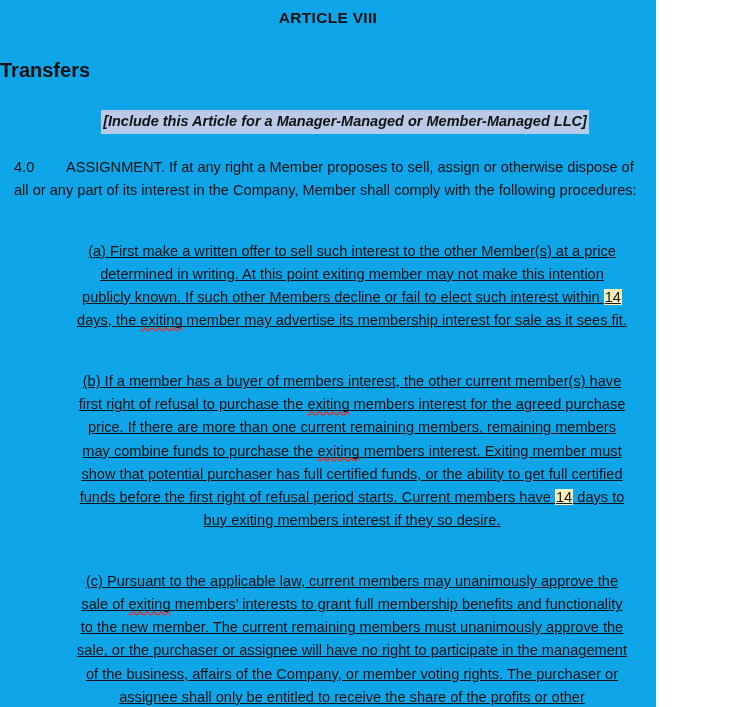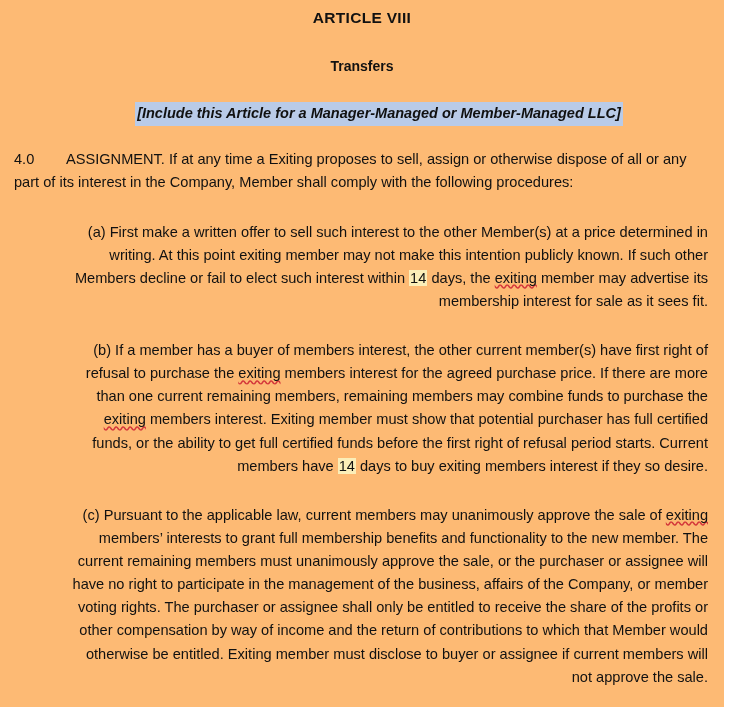--- a/index.html
+++ b/index.html
@@ -11,42 +11,41 @@
     width: 730px;
     height: 707px;
     background: #ffffff;
     font-family: "Liberation Sans", sans-serif;
     color: #111111;
     overflow: hidden;
   }
 
   .page {
     position: relative;
-    width: 724px;
+    width: 656px;
     height: 707px;
     box-sizing: border-box;
     padding: 0;
-    background: #fdba74;
+    background: #0ea5e9;
   }
 
   
   .article-title {
     text-align: center;
     font-weight: bold;
     font-size: 15.5px;
     letter-spacing: 0.3px;
     margin: 0;
     padding-top: 9px;
     line-height: 1.2;
   }
 
   .article-subtitle {
-    text-align: center;
     font-weight: bold;
-    font-size: 14px;
+    font-size: 20px;
     margin: 0;
     padding-top: 30px;
     line-height: 1.2;
   }
 
   
   .note-row {
     margin: 0;
     padding-top: 28px;
     text-align: center;
@@ -81,25 +80,26 @@
   }
   .section-name {
     font-weight: normal;
   }
 
   .sub-block {
     margin: 0;
     padding: 0 12px 0 60px;
   }
   .sub-para {
-    margin: 4px;
+    margin: 16px;
     padding-top: 22px;
     font-size: 14.6px;
     line-height: 1.585;
-    text-align: right;
+    text-align: center;
+    text-decoration: underline;
   }
 
   
   .hl-yellow {
     background: #fbeeb8;
     padding: 0 1px;
   }
   .spell-error {
     
     text-decoration: underline wavy #d4373a;
@@ -115,21 +115,21 @@
   <h1 class="article-title">ARTICLE VIII</h1>
 
   <h2 class="article-subtitle">Transfers</h2>
 
   <div class="note-row">
     <span class="note-highlight">[Include this Article for a Manager-Managed or Member-Managed LLC]</span>
   </div>
 
   <div class="section-block">
     <p class="section-para">
-      <span class="section-num">4.0</span><span class="section-name">ASSIGNMENT.</span><span> If at any time a Exiting proposes to sell, assign or otherwise dispose of all or any part of its interest in the Company, Member shall comply with the following procedures:</span>
+      <span class="section-num">4.0</span><span class="section-name">ASSIGNMENT.</span><span> If at any right a Member proposes to sell, assign or otherwise dispose of all or any part of its interest in the Company, Member shall comply with the following procedures:</span>
     </p>
   </div>
 
   <div class="sub-block">
 
     <p class="sub-para">
       <span>(a)</span><span> First make a written offer to sell such interest to the other Member(s) at a price determined in writing. At this point exiting member may not make this intention publicly known. If such other Members decline or fail to elect such interest within </span><span class="hl-yellow">14</span><span> days, the </span><span class="spell-error">exiting</span><span> member may advertise its membership interest for sale as it sees fit.</span>
     </p>
 
     <p class="sub-para">

